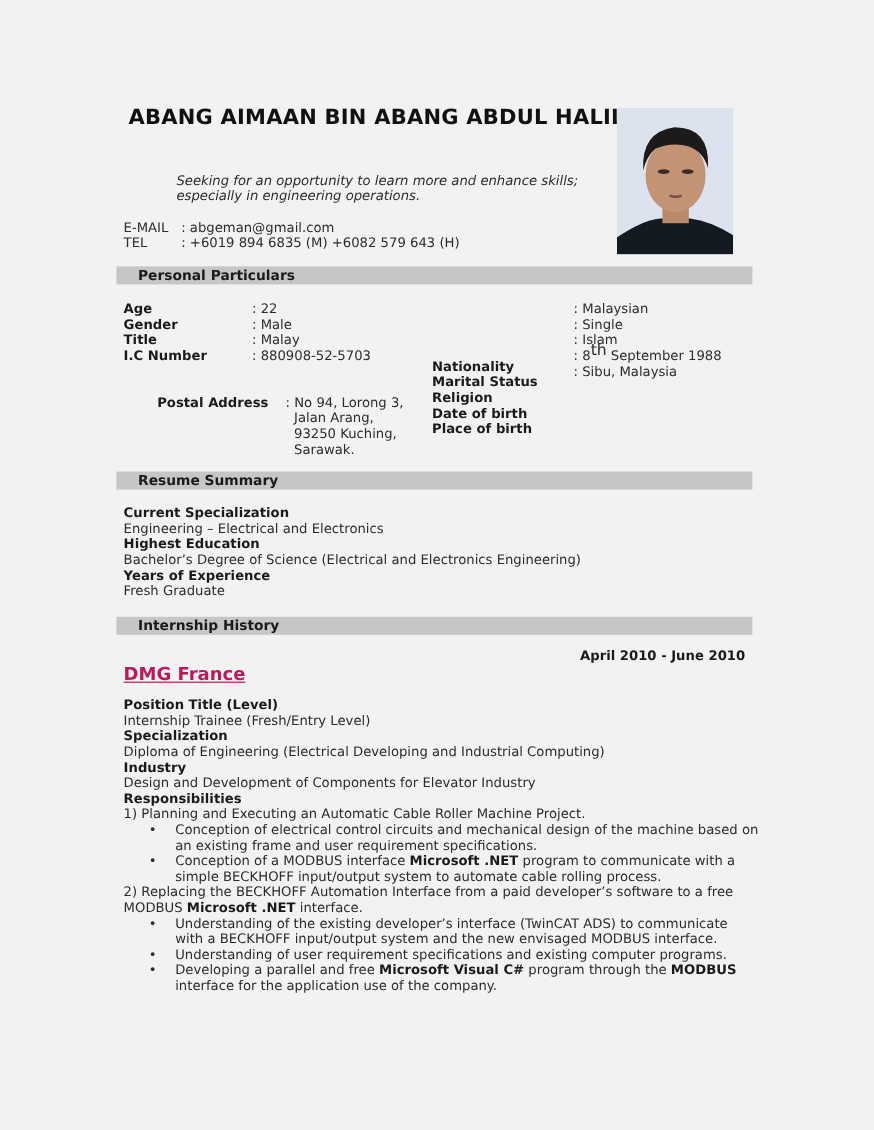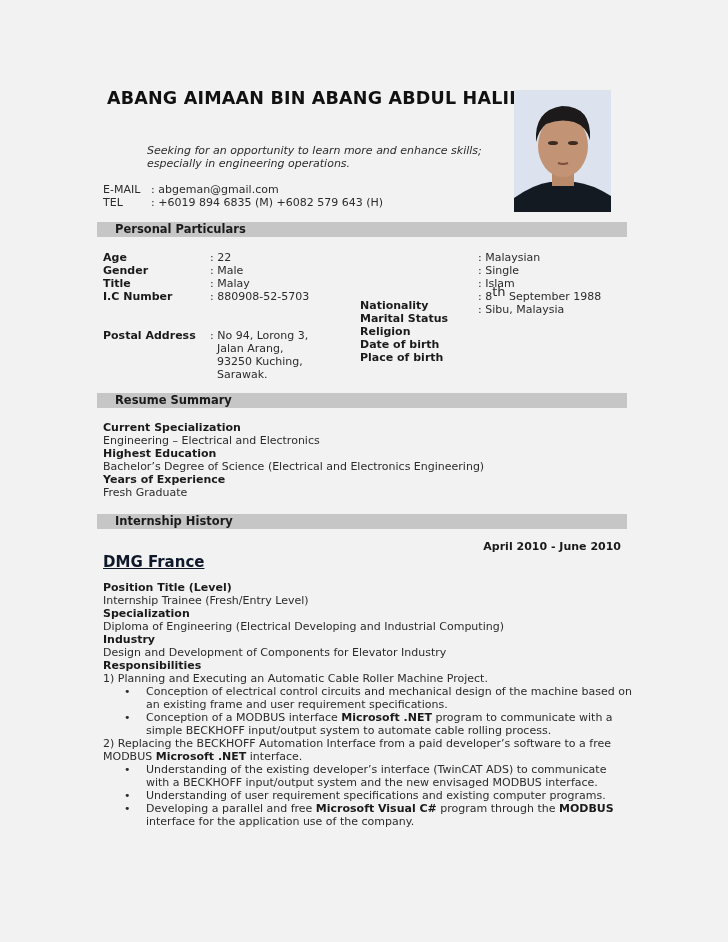--- a/index.html
+++ b/index.html
@@ -36,21 +36,21 @@
   }
   .kv { display: flex; height: 13px; white-space: nowrap; }
   .kv .k { font-weight: bold; color: #1a1a1a; }
   .col1 .k { width: 107px; }
   .col2 .k { width: 118px; margin-top: 48px; }
   sup { font-size: 13px; line-height: 0; vertical-align: 4px; }
   .bold { font-weight: bold; color: #1a1a1a; }
   .line { height: 13px; white-space: nowrap; }
   .company {
     left: 103px; top: 553px; font-size: 15px; font-weight: bold;
-    text-decoration: underline; color: #0f172a; line-height: 18px;
+    text-decoration: underline; color: #be185d; line-height: 18px;
   }
   .daterange { right: 107px; top: 540px; font-weight: bold; color: #1a1a1a; }
   ul.bullets { list-style: none; }
   ul.bullets li { position: relative; padding-left: 43px; }
   ul.bullets li::before {
     content: "\2022"; position: absolute; left: 21px; top: 0;
   }
   .photo svg { display: block; }
 </style>
 </head>
@@ -125,21 +125,21 @@
       <span class="k">Date of birth</span>
       <span><span>: 8</span><sup>th</sup><span> September 1988</span></span>
     </div>
   <div class="kv">
       <span class="k">Place of birth</span>
       <span>: Sibu, Malaysia</span>
     </div>
 </div>
 
 <div class="abs" style="left:103px; top:329px; display:flex;">
-  <span class="bold" style="width:107px;">Postal Address</span>
+  <span class="bold" style="width:107px;margin-left:28px;">Postal Address</span>
   <div>
     <div class="line">: No 94, Lorong 3,</div>
     <div class="line" style="padding-left:7px;">Jalan Arang,</div>
     <div class="line" style="padding-left:7px;">93250 Kuching,</div>
     <div class="line" style="padding-left:7px;">Sarawak.</div>
   </div>
 </div>
 
 <div class="abs section-bar" style="top:393px;">Resume Summary</div>
 

